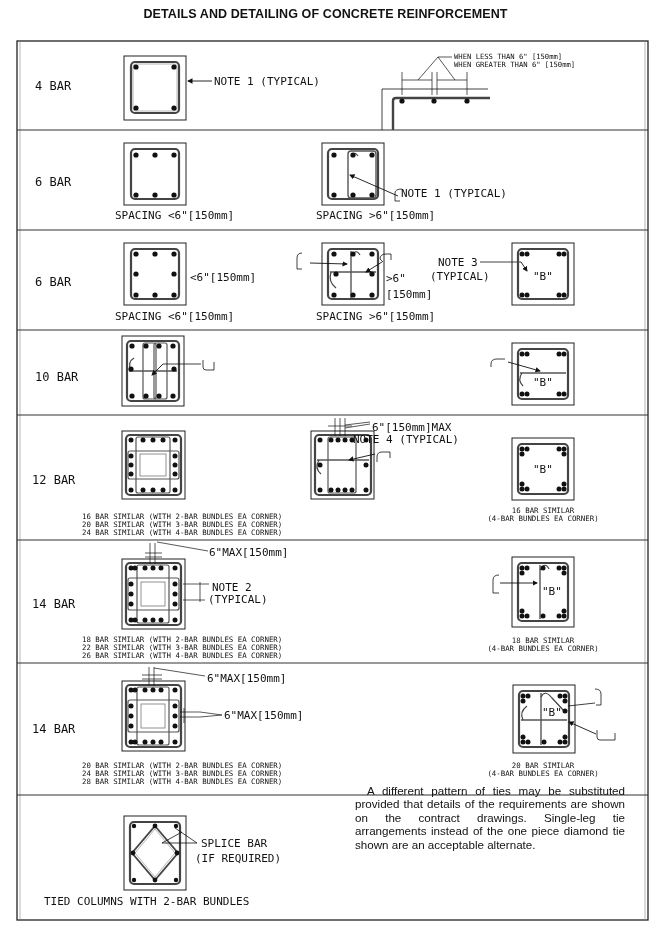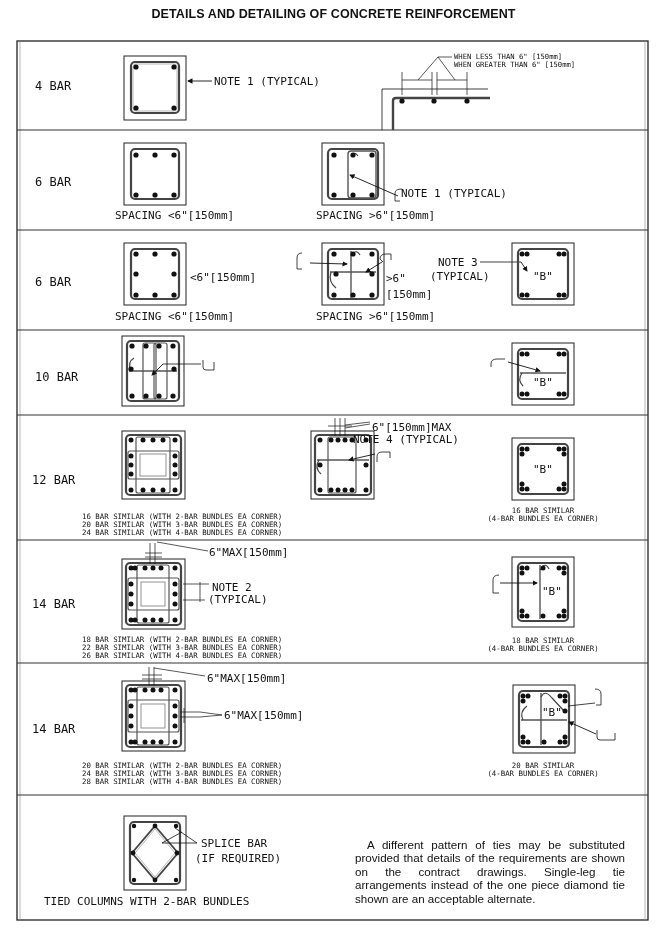--- a/index.html
+++ b/index.html
@@ -1,24 +1,24 @@
 <!DOCTYPE html>
 <html><head>
 <meta charset="utf-8">
 <style>
   html,body{margin:0;padding:0;background:#fff;}
   body{width:665px;height:931px;position:relative;overflow:hidden;font-family:"Liberation Sans",sans-serif;color:#111;}
-  .title{position:absolute;left:0;top:7px;width:651px;text-align:center;font-family:"Liberation Sans",sans-serif;font-weight:bold;font-size:12.5px;letter-spacing:0.1px;padding-left:8px;}
+  .title{position:absolute;left:0;top:7px;width:651px;text-align:center;font-family:"Liberation Sans",sans-serif;font-weight:bold;font-size:12.5px;letter-spacing:0.1px;}
   svg.canvas{position:absolute;left:0;top:0;}
   .cad{font-family:"DejaVu Sans Mono","Liberation Mono",monospace;fill:#111;}
   .row-label{font-size:12px;}
   .note{font-size:11px;}
   .small{font-size:7.2px;}
   .tiny{font-size:7.4px;}
-  .para{position:absolute;left:355px;top:838px;width:270px;font-family:"Liberation Sans",sans-serif;font-size:11.6px;line-height:13.4px;text-align:justify;text-indent:12px;color:#111;}
+  .para{position:absolute;left:355px;top:784px;width:270px;font-family:"Liberation Sans",sans-serif;font-size:11.6px;line-height:13.4px;text-align:justify;text-indent:12px;color:#111;}
 </style>
 </head>
 <body>
 
 <div class="title">DETAILS AND DETAILING OF CONCRETE REINFORCEMENT</div>
 
 <svg class="canvas" width="665" height="931" viewBox="0 0 665 931">
   <defs>
     <marker id="arr" markerWidth="6" markerHeight="6" refX="5" refY="3" orient="auto">
       <path d="M0,0 L6,3 L0,6 z" fill="#111"></path>

